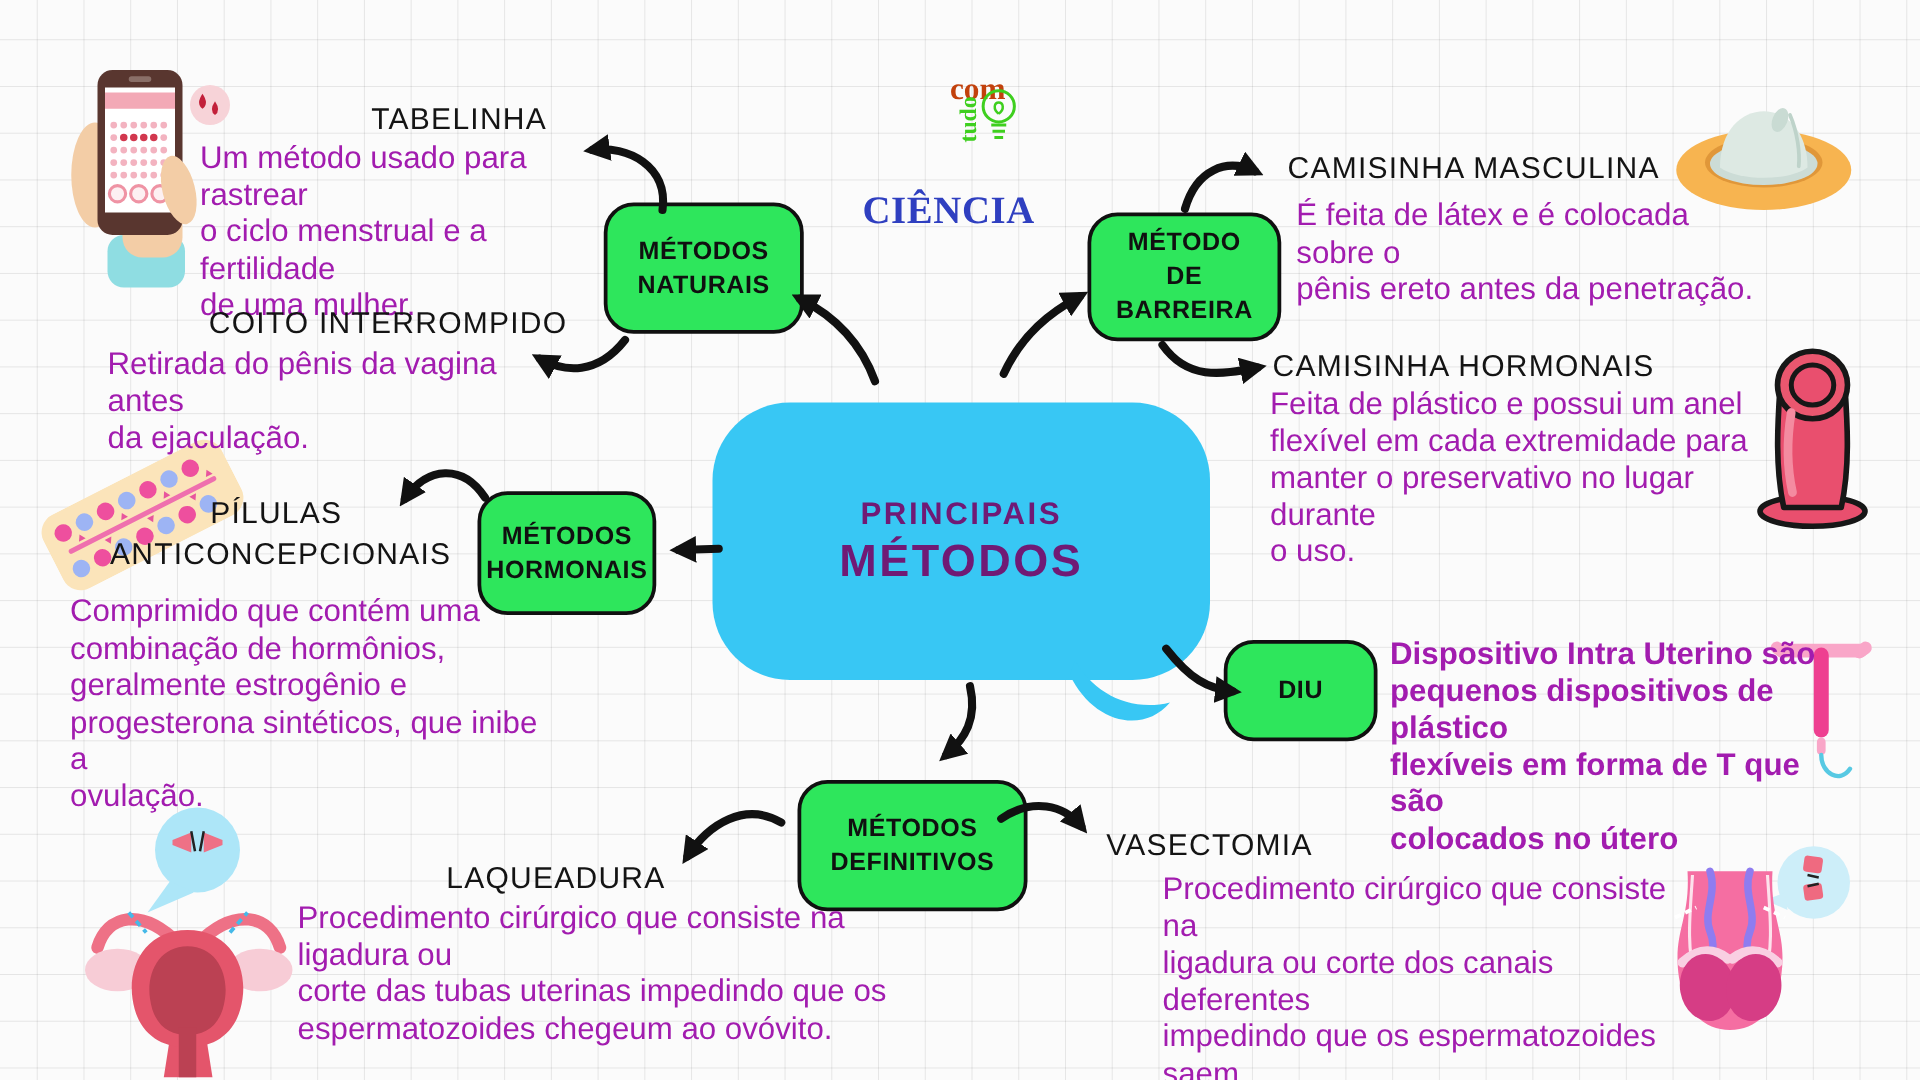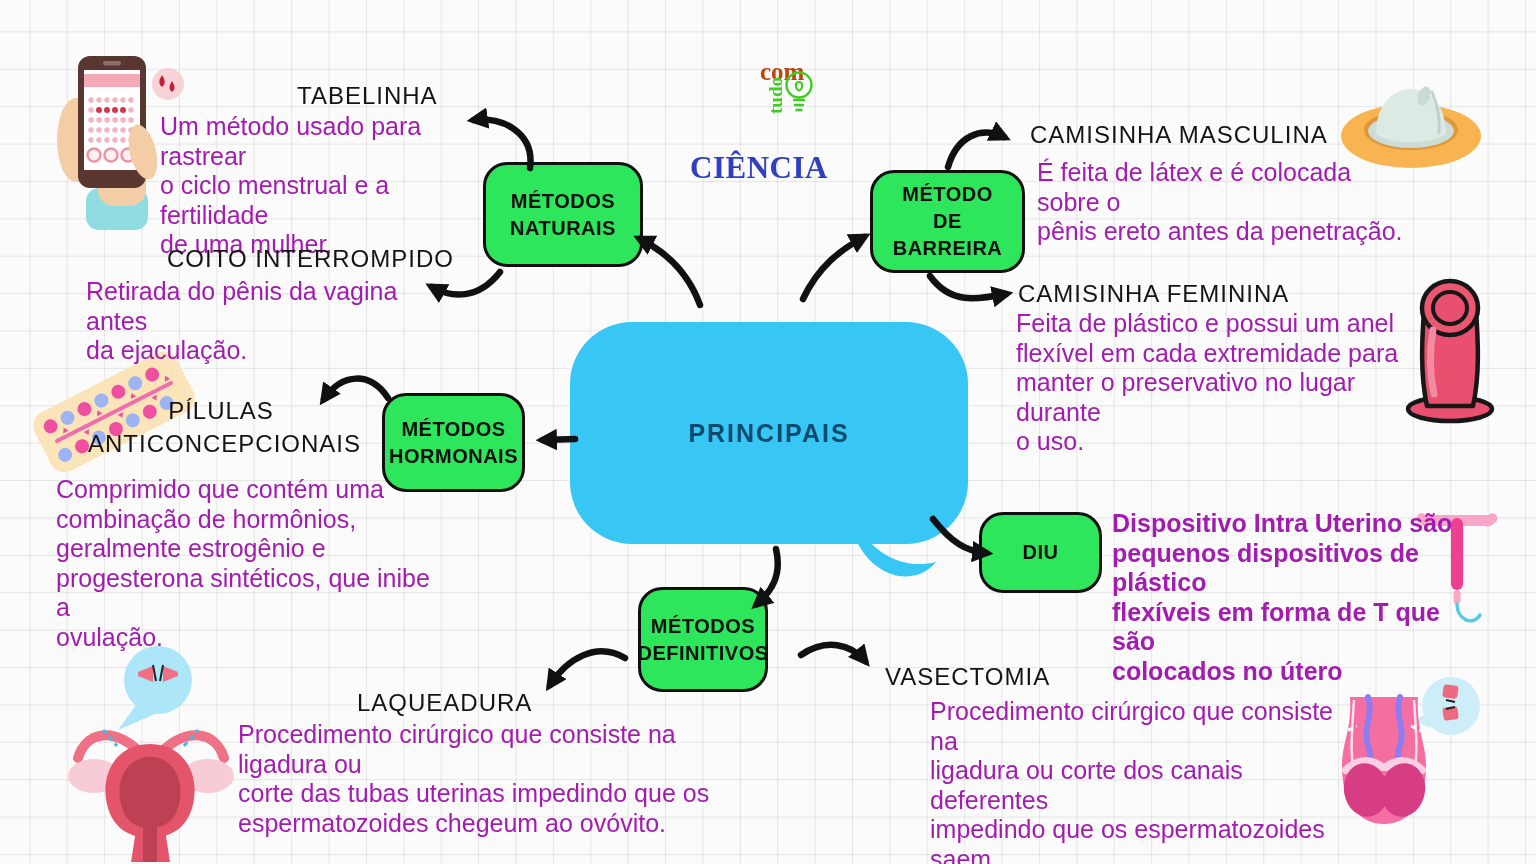--- a/index.html
+++ b/index.html
@@ -22,21 +22,21 @@
     background:#2ee65c;border:3.5px solid #101010;border-radius:24px;
     display:flex;align-items:center;justify-content:center;text-align:center;
     font-weight:bold;font-size:20px;line-height:27px;letter-spacing:.5px;
     color:#101010;padding:4px 20px;box-sizing:border-box;
   }
   
   .bubble{
     position:absolute;z-index:2;left:570px;top:322px;width:398px;height:222px;
     background:#38c7f4;border-radius:62px;
     display:flex;flex-direction:column;align-items:center;justify-content:center;
-    text-align:center;color:#0c4a6e;
+    text-align:center;color:#701a75;
   }
   .bubble .l1{font-weight:bold;font-size:25px;letter-spacing:2px;line-height:32px;}
   .bubble .l2{font-weight:bold;font-size:36px;letter-spacing:2px;line-height:44px;}
   .bubble .l3{font-weight:bold;font-size:37px;letter-spacing:1px;line-height:46px;}
   .tail{position:absolute;z-index:2;left:856px;top:528px;}
   
   .b-title{
     position:absolute;z-index:6;font-weight:normal;font-size:24px;
     letter-spacing:1px;color:#141414;white-space:nowrap;
   }
@@ -59,45 +59,46 @@
 <div class="logo-tudo">tudo</div>
 <svg class="abs" style="left:783px;top:70px;z-index:6" width="32" height="48" viewBox="0 0 32 48">
   <circle cx="16" cy="15" r="12.5" fill="none" stroke="#3ecf1e" stroke-width="2.4"></circle>
   <path d="M16,21 c-5,-3.5 -3.5,-9 0,-9 c3.5,0 5,5.5 0,9" fill="none" stroke="#3ecf1e" stroke-width="2"></path>
   <path d="M10,30 h12 M11,35 h10 M12.5,40 h7" stroke="#3ecf1e" stroke-width="2.4" fill="none"></path>
 </svg>
 <div class="logo-main">CIÊNCIA</div>
 
 <div class="bubble">
   <div class="l1">PRINCIPAIS</div>
+  <div class="l2">MÉTODOS</div>
 </div>
 <svg class="tail" width="90" height="62" viewBox="0 0 90 62">
   <path d="M4,0 C18,26 48,42 80,34 C58,60 18,50 0,12 Z" fill="#38c7f4"></path>
 </svg>
 
 <div class="node" style="left:483px;top:162px;width:160px;height:105px;">MÉTODOS NATURAIS</div>
 <div class="node" style="left:870px;top:170px;width:155px;height:103px;">MÉTODO DE BARREIRA</div>
 <div class="node" style="left:382px;top:393px;width:143px;height:99px;">MÉTODOS HORMONAIS</div>
 <div class="node" style="left:979px;top:512px;width:123px;height:81px;">DIU</div>
-<div class="node" style="left:638px;top:587px;width:130px;height:105px;">MÉTODOS DEFINITIVOS</div>
+<div class="node" style="left:638px;top:624px;width:184px;height:105px;">MÉTODOS DEFINITIVOS</div>
 
 <div class="b-title" style="left:297px;top:82px;">TABELINHA</div>
 <div class="b-desc" style="left:160px;top:112px;width:340px;">Um método usado para rastrear
 o ciclo menstrual e a fertilidade
 de uma mulher.</div>
 
 <div class="b-title" style="left:167px;top:245px;">COITO INTERROMPIDO</div>
 <div class="b-desc" style="left:86px;top:277px;width:360px;">Retirada do pênis da vagina antes
 da ejaculação.</div>
 
 <div class="b-title" style="left:1030px;top:121px;">CAMISINHA MASCULINA</div>
 <div class="b-desc" style="left:1037px;top:158px;width:370px;">É feita de látex e é colocada sobre o
 pênis ereto antes da penetração.</div>
 
-<div class="b-title" style="left:1018px;top:280px;">CAMISINHA FEMININA</div>
+<div class="b-title" style="left:1018px;top:280px;">CAMISINHA HORMONAIS</div>
 <div class="b-desc" style="left:1016px;top:309px;width:410px;">Feita de plástico e possui um anel
 flexível em cada extremidade para
 manter o preservativo no lugar durante
 o uso.</div>
 
 <div class="b-title" style="left:88px;top:394px;width:266px;white-space:normal;text-align:center;line-height:33px;">PÍLULAS ANTICONCEPCIONAIS</div>
 <div class="b-desc" style="left:56px;top:475px;width:385px;">Comprimido que contém uma
 combinação de hormônios,
 geralmente estrogênio e
 progesterona sintéticos, que inibe a

